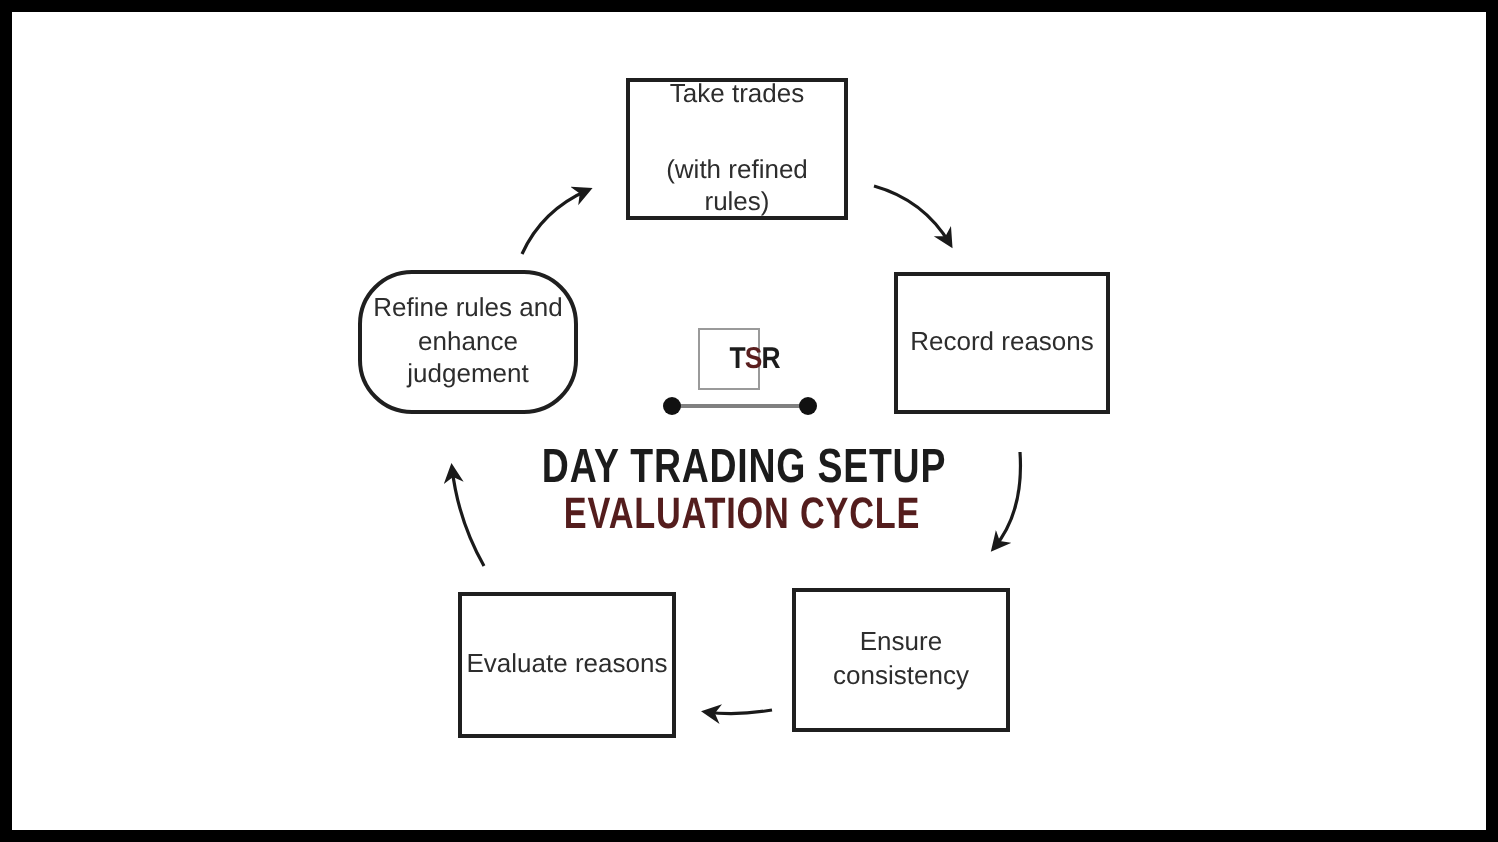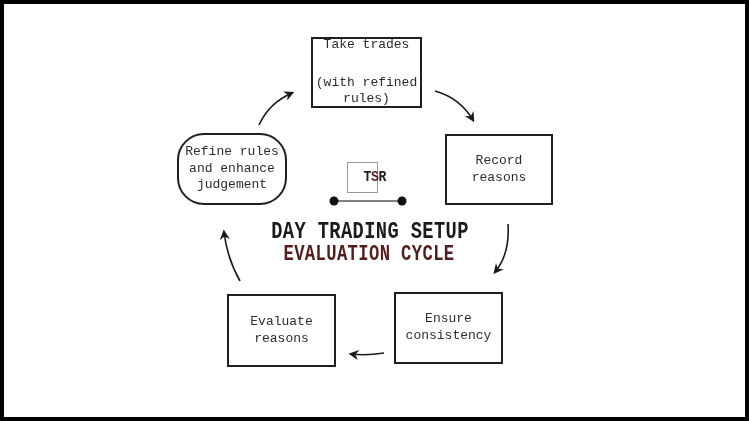--- a/index.html
+++ b/index.html
@@ -5,23 +5,22 @@
   * { margin: 0; padding: 0; box-sizing: border-box; }
   body {
     background: #e9e9e9;
     font-family: "Liberation Sans", sans-serif;
   }
   .canvas {
     position: relative;
     width: 749px;
     height: 421px;
     background: #ffffff;
-    border: 4px solid #000000;
+    border: 6px solid #000000;
     overflow: hidden;
-    font-family: Liberation Mono, monospace;
   }
   .arrows {
     position: absolute;
     left: 0; top: 0;
     width: 747px; height: 417px;
     pointer-events: none;
   }
   .node {
     position: absolute;
     border: 2px solid #1f1f1f;

